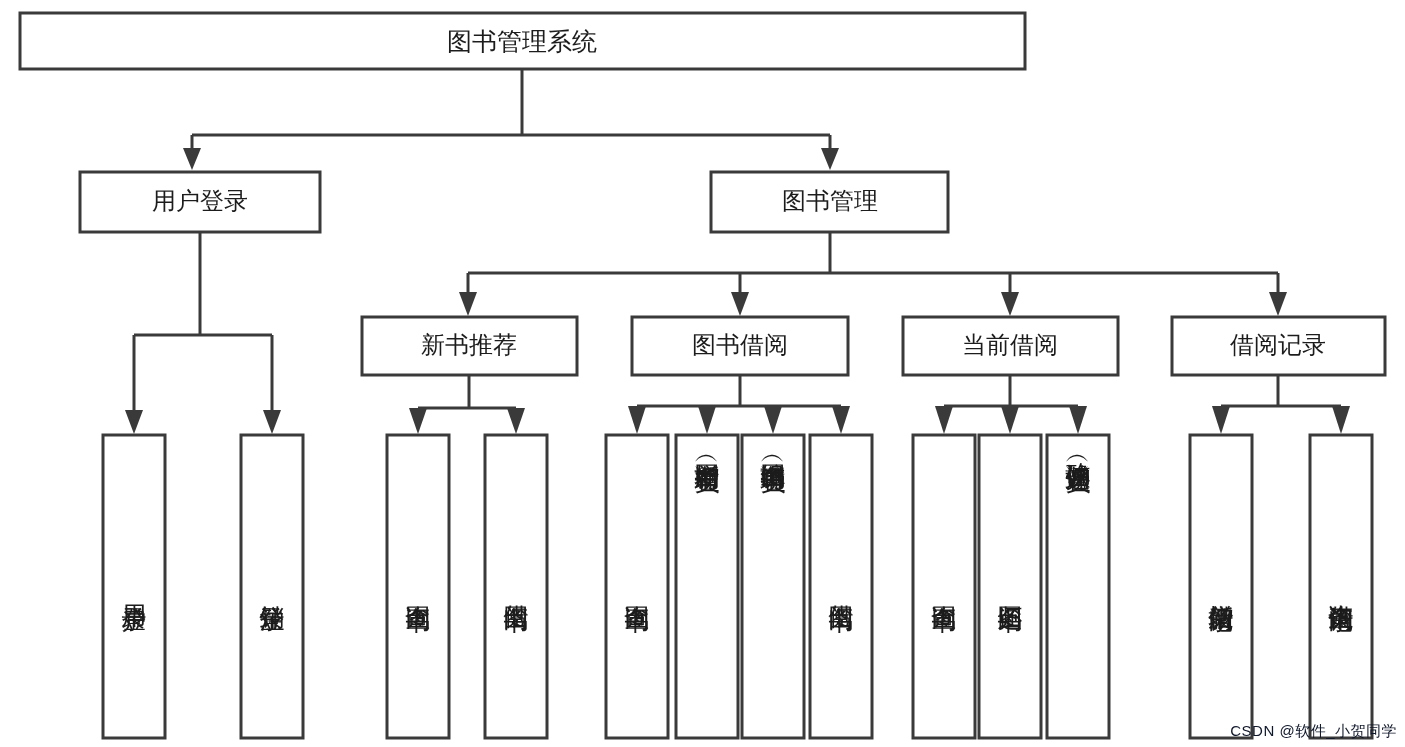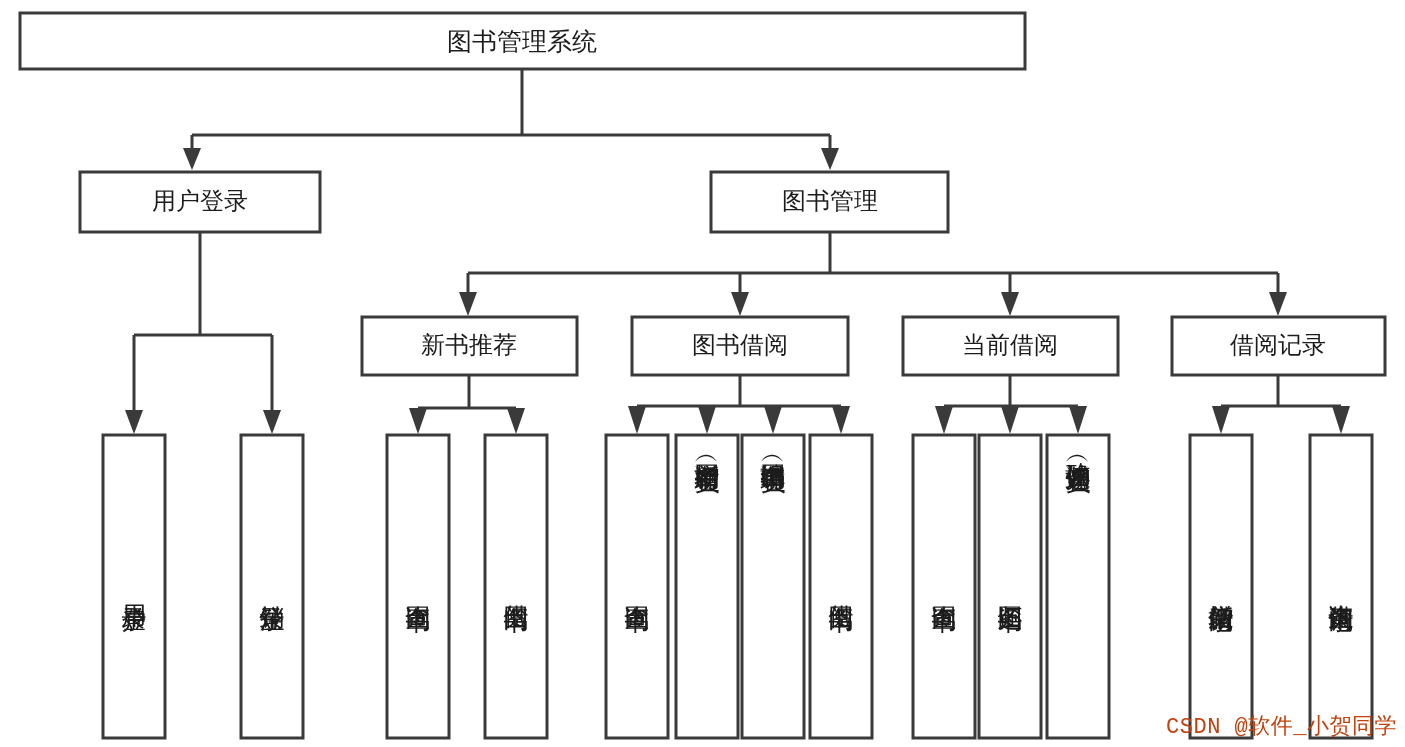--- a/index.html
+++ b/index.html
@@ -66,23 +66,23 @@
     line-height: 1.08;
     letter-spacing: 1px;
     color: #1c1c1c;
     white-space: nowrap;
     text-align: center;
   }
   .watermark {
     position: absolute;
     right: 8px;
     bottom: 6px;
-    font-family: Liberation Mono, monospace;
-    font-size: 22px;
-    color: #c2410c;
+    font-family: Liberation Sans, sans-serif;
+    font-size: 15px;
+    color: #0f172a;
     letter-spacing: 0.5px;
     white-space: nowrap;
   }
 </style>
 </head>
 <body>
 
 <div id="diagram-root">
 
   <svg id="flowchart" viewBox="0 0 1405 747" xmlns="http://www.w3.org/2000/svg">

